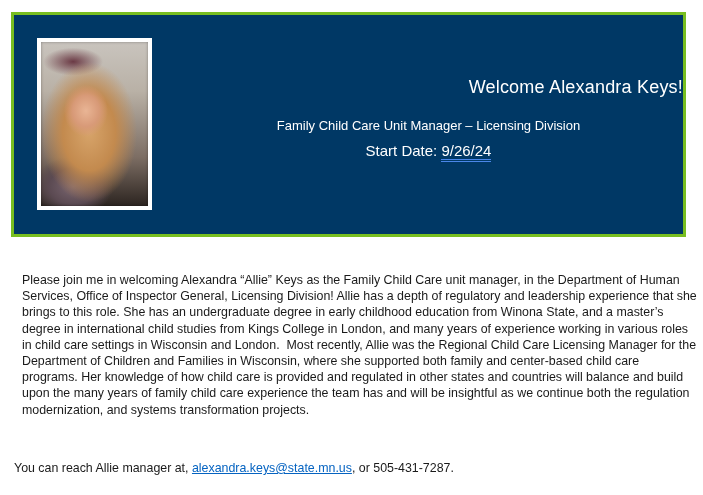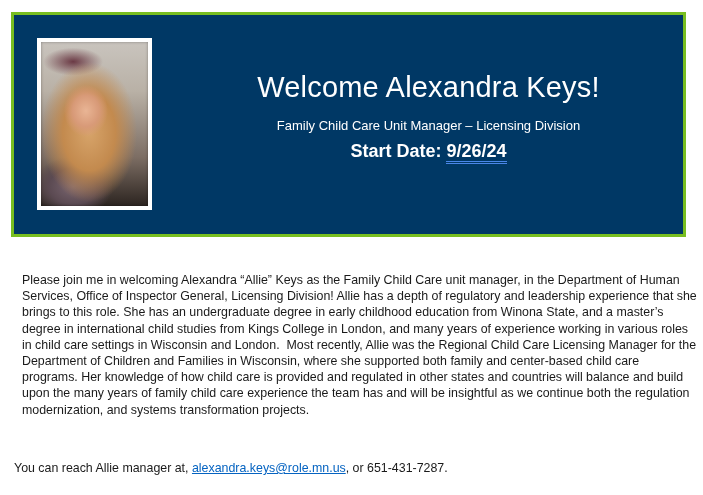--- a/index.html
+++ b/index.html
@@ -51,40 +51,40 @@
       right: 0;
       top: 0;
       text-align: center;
       color: #ffffff;
     }
     .welcome-title {
       position: absolute;
       left: 0;
       right: 0;
       top: 55px;
-      font-size: 29px;
+      font-size: 18px;
       line-height: 34px;
       letter-spacing: 0.2px;
+      text-align: right;
     }
     .subtitle {
       position: absolute;
       left: 0;
       right: 0;
       top: 101px;
       font-size: 13px;
       line-height: 20px;
     }
     .start-date {
       position: absolute;
       left: 0;
       right: 0;
       top: 126px;
-      font-size: 18px;
+      font-size: 15px;
       line-height: 20px;
-      font-weight: bold;
     }
     .date-value {
       border-bottom: 3px double #4a86e8;
       padding-bottom: 0;
     }
     .body-paragraph {
       position: absolute;
       left: 14px;
       top: 264px;
       width: 676px;
@@ -118,13 +118,13 @@
   </div>
   <div class="banner-text">
     <div class="welcome-title">Welcome Alexandra Keys!</div>
     <div class="subtitle">Family Child Care Unit Manager – Licensing Division</div>
     <div class="start-date"><span>Start Date: </span><span class="date-value">9/26/24</span></div>
   </div>
 </div>
 
 <p class="body-paragraph">Please join me in welcoming Alexandra “Allie” Keys as the Family Child Care unit manager, in the Department of Human Services, Office of Inspector General, Licensing Division! Allie has a depth of regulatory and leadership experience that she brings to this role. She has an undergraduate degree in early childhood education from Winona State, and a master’s degree in international child studies from Kings College in London, and many years of experience working in various roles in child care settings in Wisconsin and London.&nbsp; Most recently, Allie was the Regional Child Care Licensing Manager for the Department of Children and Families in Wisconsin, where she supported both family and center-based child care programs. Her knowledge of how child care is provided and regulated in other states and countries will balance and build upon the many years of family child care experience the team has and will be insightful as we continue both the regulation modernization, and systems transformation projects.</p>
 
-<p class="contact-line"><span>You can reach Allie manager at, </span><a class="email-link">alexandra.keys@role.mn.us</a><span>, or 651-431-7287.</span></p>
+<p class="contact-line"><span>You can reach Allie manager at, </span><a class="email-link">alexandra.keys@state.mn.us</a><span>, or 505-431-7287.</span></p>
 
 </body></html>

